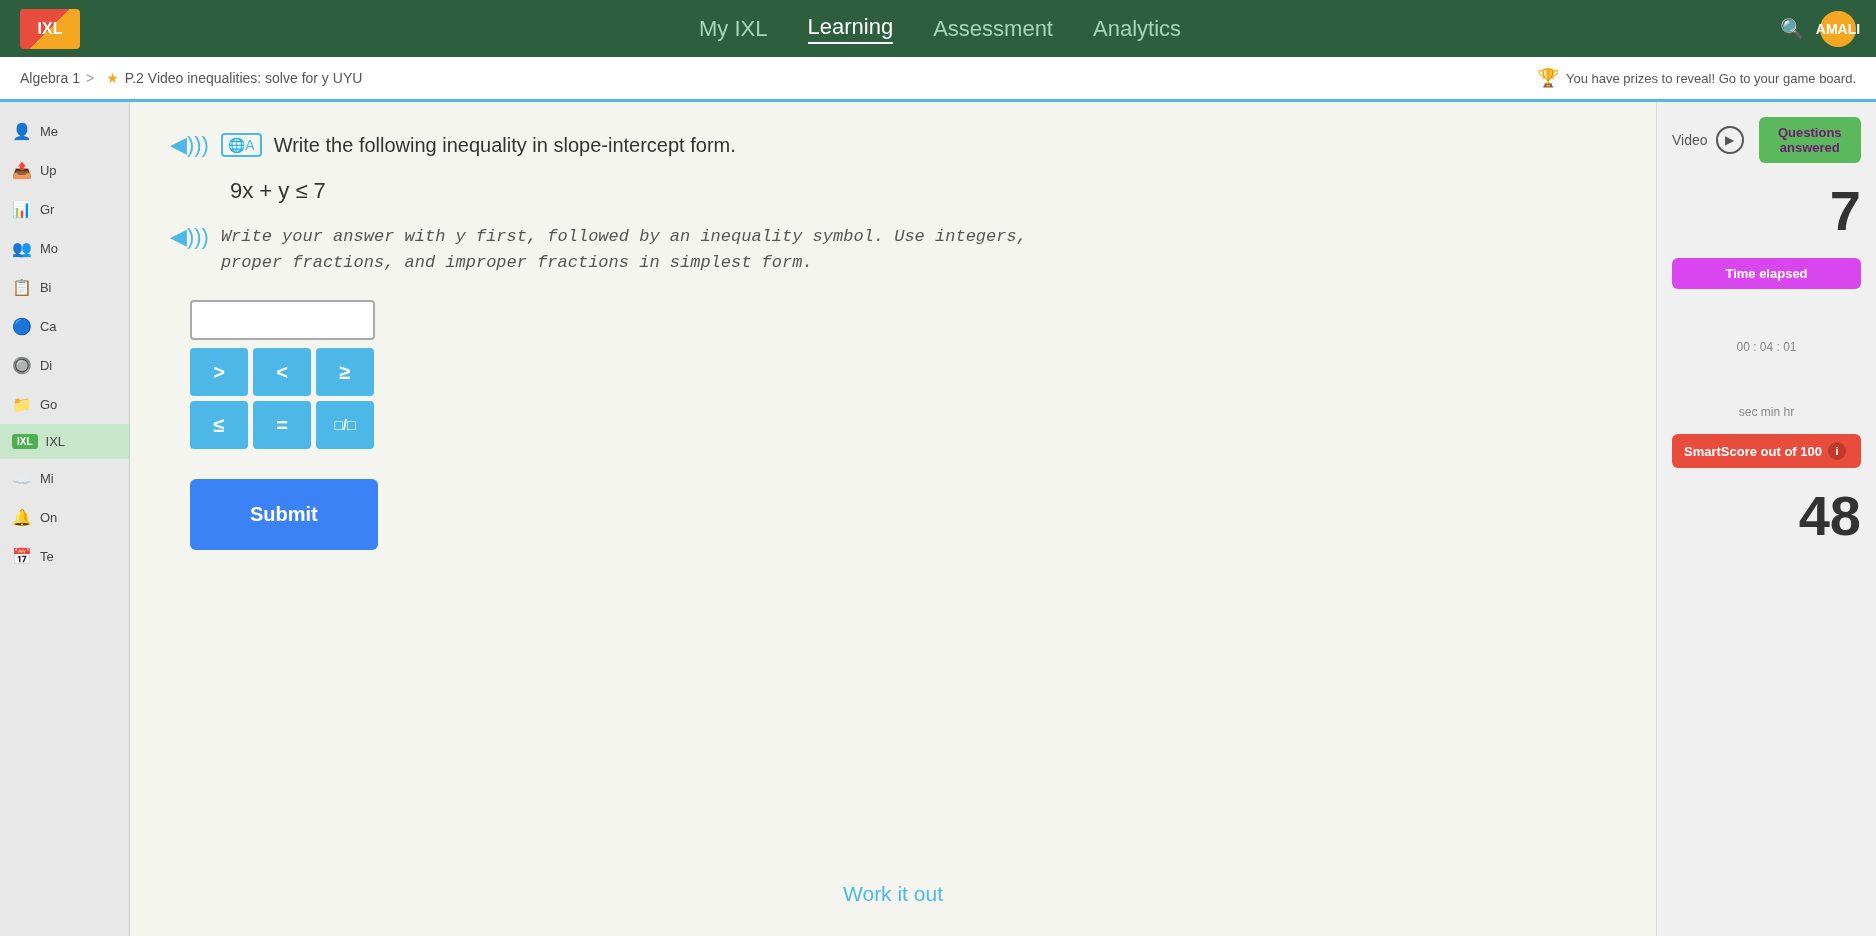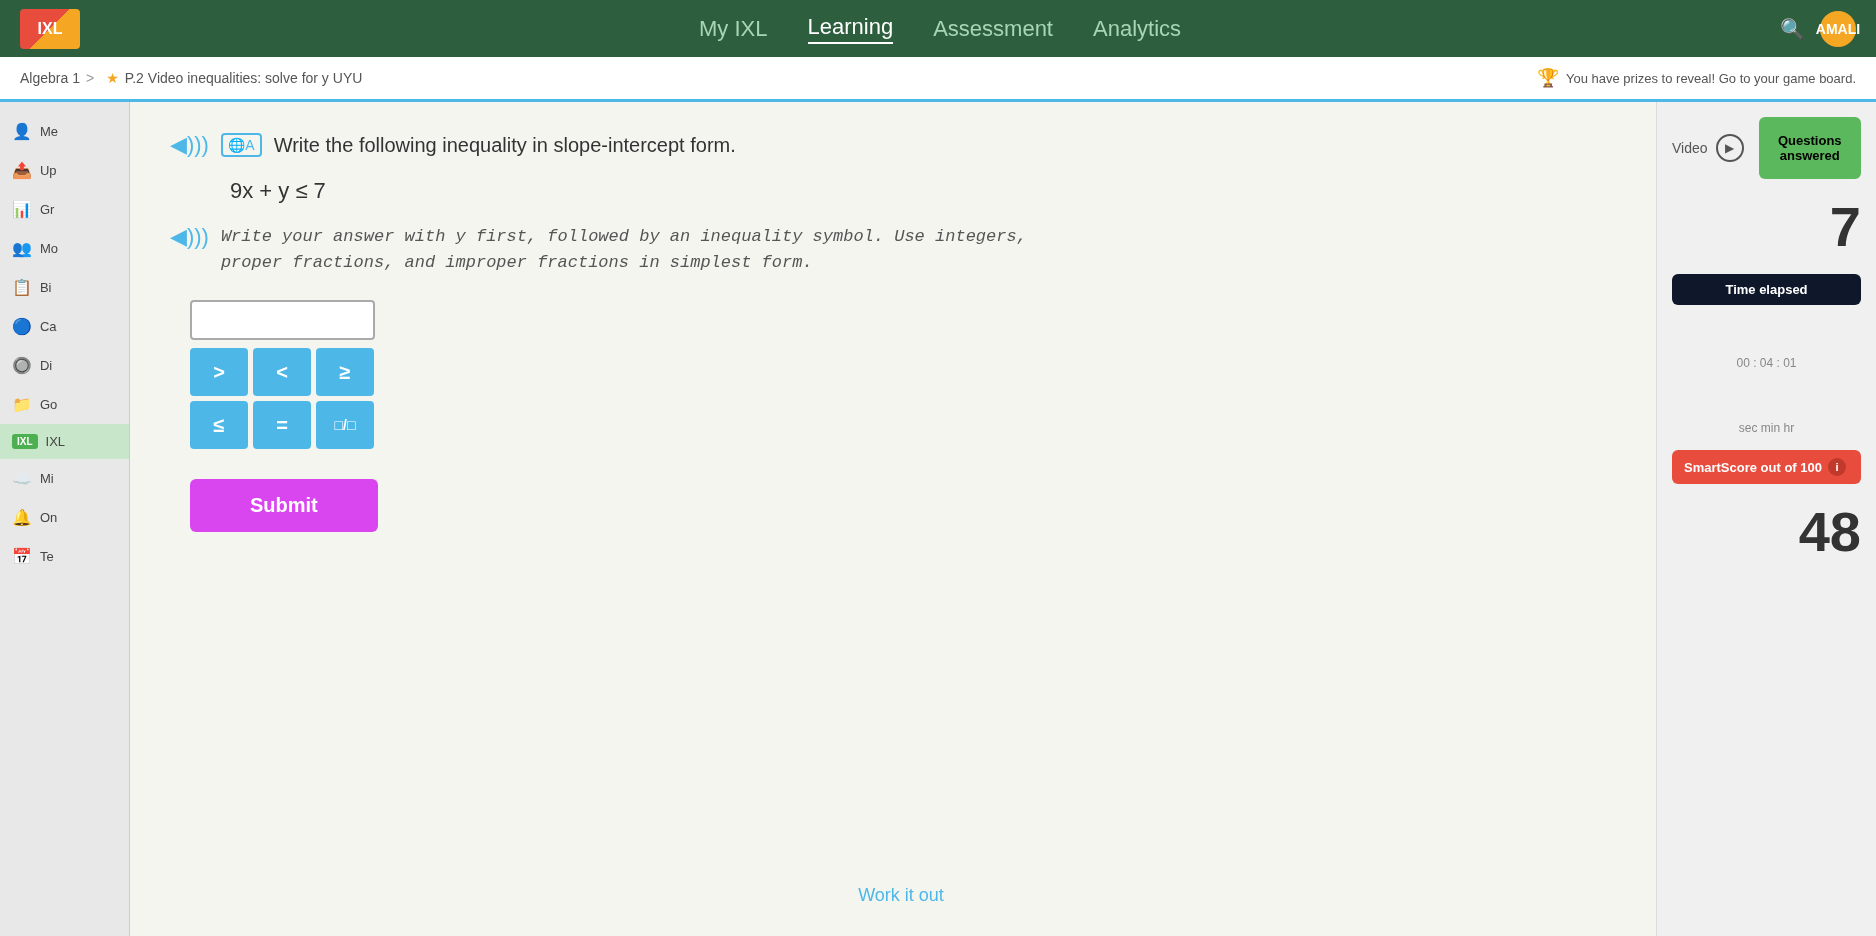--- a/index.html
+++ b/index.html
@@ -234,42 +234,41 @@
       border: none;
       border-radius: 4px;
       font-size: 20px;
       font-weight: bold;
       cursor: pointer;
       display: flex;
       align-items: center;
       justify-content: center;
     }
     .submit-btn {
-      background: #d946ef;
+      background: #3b82f6;
       color: white;
       border: none;
       border-radius: 6px;
       font-size: 20px;
       font-weight: bold;
-      padding: 15px 60px;
+      padding: 24px 60px;
       cursor: pointer;
       margin-top: 10px;
     }
 
     
     .work-it-out {
       position: absolute;
       bottom: 30px;
       left: 50%;
       transform: translateX(-50%);
       color: #4db8e8;
-      font-size: 18px;
+      font-size: 21px;
       cursor: pointer;
       text-decoration: none;
-      margin-left: 8px;
     }
 
     
     .video-btn {
       display: flex;
       align-items: center;
       gap: 8px;
       color: #555;
       font-size: 14px;
       cursor: pointer;
@@ -279,35 +278,35 @@
       height: 28px;
       border-radius: 50%;
       border: 2px solid #555;
       display: flex;
       align-items: center;
       justify-content: center;
       font-size: 12px;
     }
     .questions-answered-badge {
       background: #5cb85c;
-      color: #000000;
+      color: #701a75;
       border-radius: 6px;
-      padding: 16px 12px;
+      padding: 8px 12px;
       font-size: 13px;
       font-weight: bold;
       text-align: center;
     }
     .score-number {
       font-size: 56px;
       font-weight: bold;
       color: #333;
       text-align: right;
     }
     .time-elapsed-badge {
-      background: #0f172a;
+      background: #d946ef;
       color: white;
       border-radius: 6px;
       padding: 8px 12px;
       font-size: 13px;
       font-weight: bold;
       text-align: center;
     }
     .time-display {
       font-size: 12px;
       color: #888;

